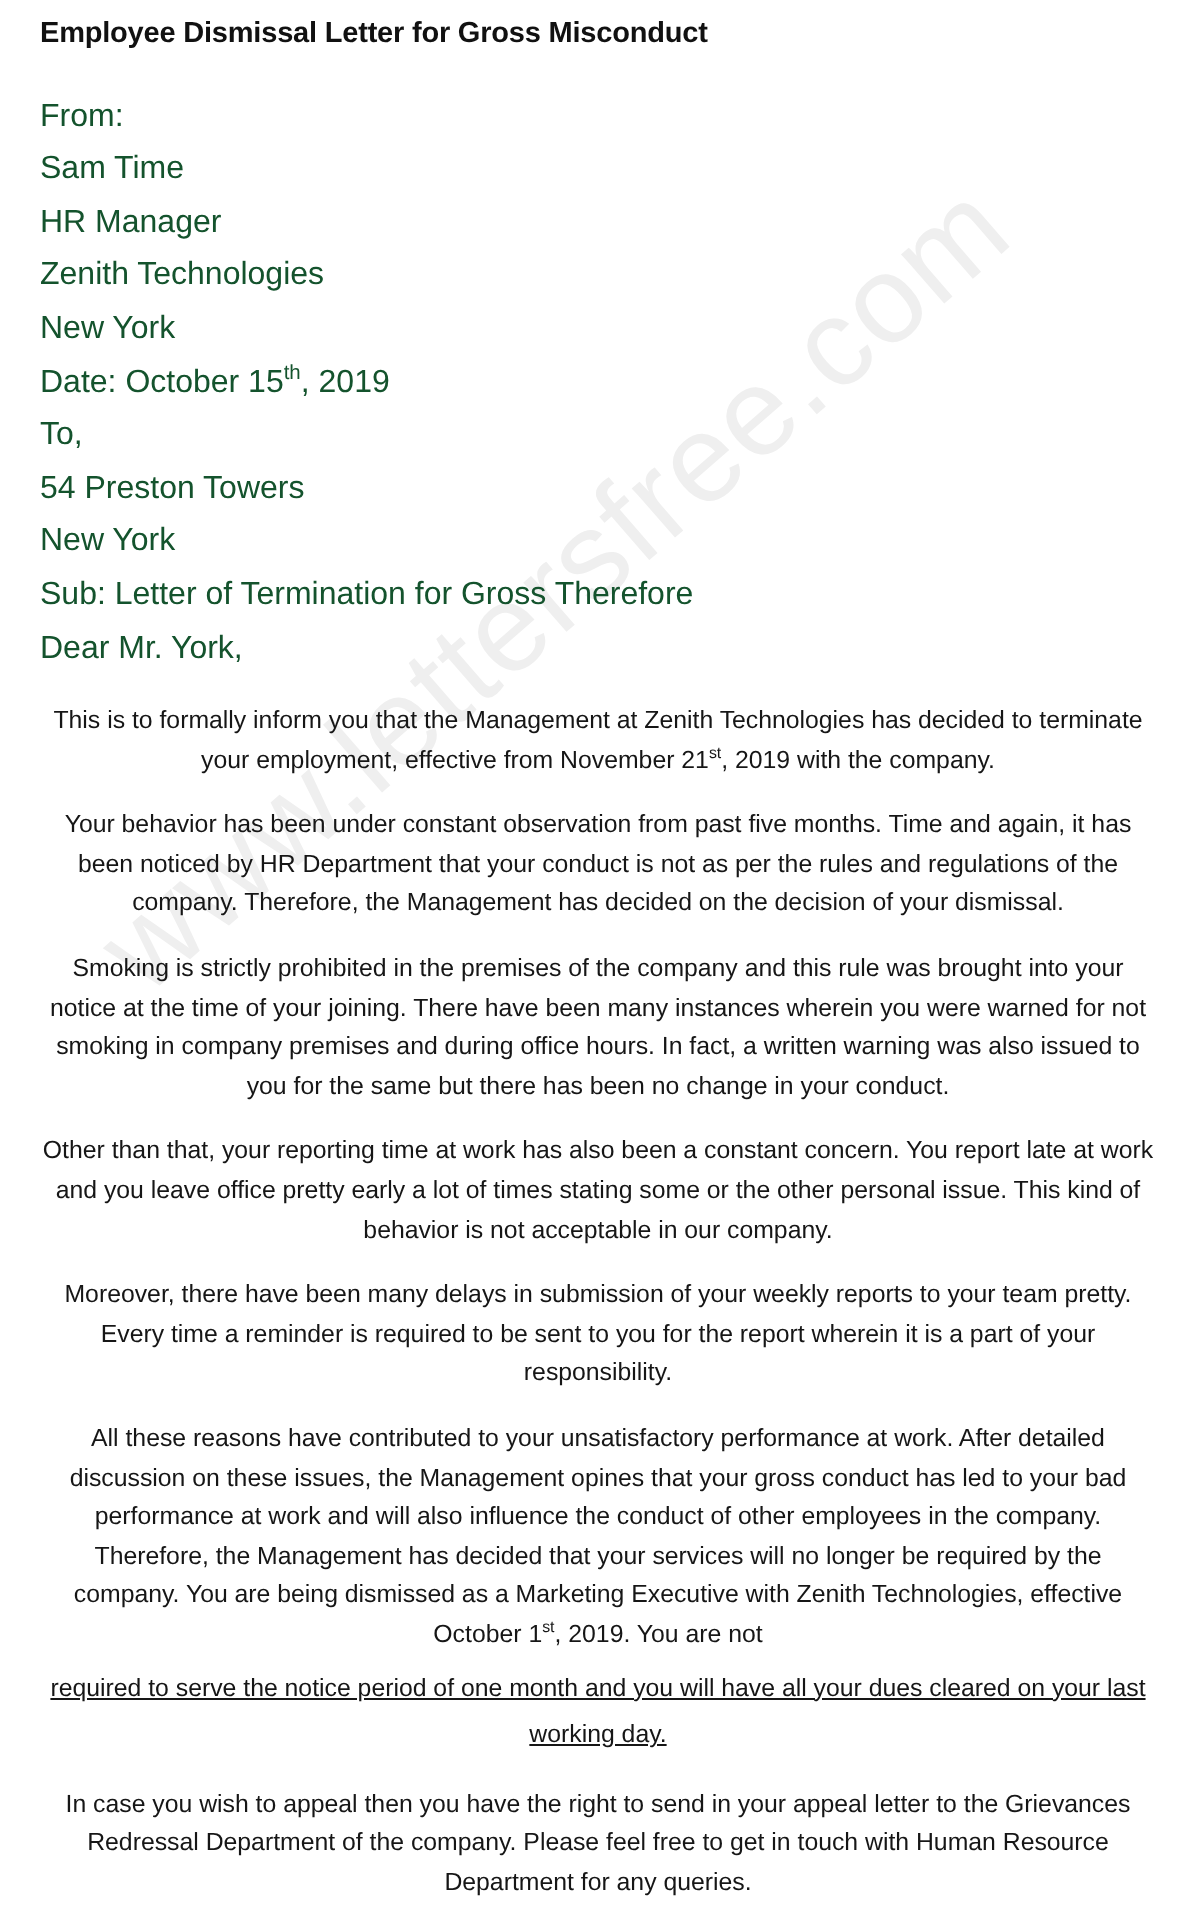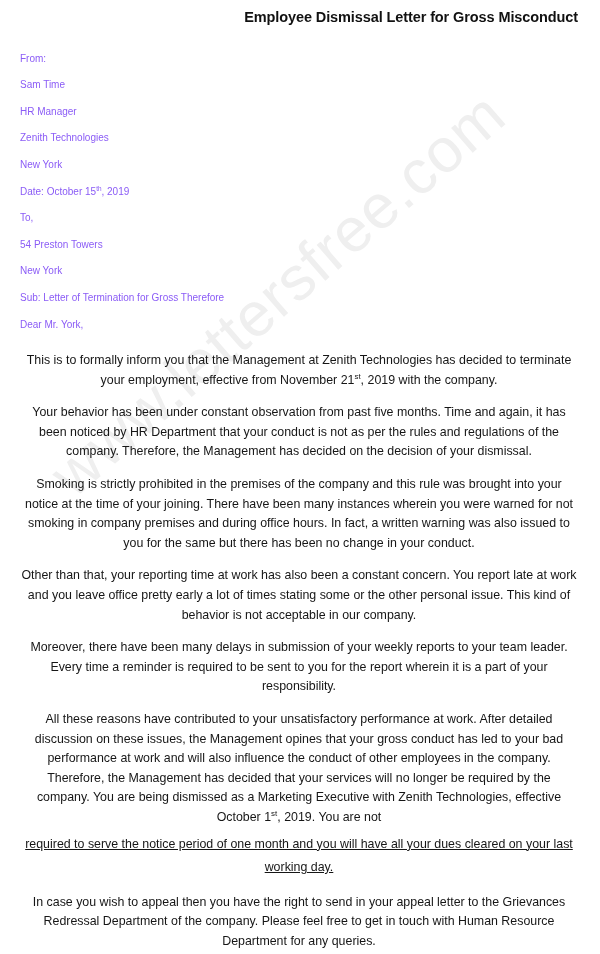--- a/index.html
+++ b/index.html
@@ -44,35 +44,35 @@
   #doc {
     position: relative;
     z-index: 2;
     padding: 0 22px 0 20px;
     box-sizing: border-box;
   }
 
   .doc-title {
     margin: 0;
     padding-top: 8px;
-    text-align: right;
+    text-align: left;
     font-size: 14.5px;
     font-weight: bold;
     line-height: 1.35;
     letter-spacing: -0.1px;
     color: #111111;
   }
 
   .head-block {
     margin-top: 18px;
   }
   .head-line {
-    font-size: 10px;
+    font-size: 16px;
     line-height: 26.6px;
-    color: #8b5cf6;
+    color: #14532d;
     white-space: nowrap;
   }
 
   .body-block {
     margin-top: 13px;
   }
   .para {
     font-size: 12.4px;
     line-height: 19.6px;
     color: #161616;
@@ -121,21 +121,21 @@
     <div class="body-block">
 
       <p class="para"><span>This is to formally inform you that the Management at Zenith Technologies has decided to terminate your employment, effective from November 21</span><sup>st</sup><span>, 2019 with the company.</span></p>
 
       <p class="para">Your behavior has been under constant observation from past five months. Time and again, it has been noticed by HR Department that your conduct is not as per the rules and regulations of the company. Therefore, the Management has decided on the decision of your dismissal.</p>
 
       <p class="para">Smoking is strictly prohibited in the premises of the company and this rule was brought into your notice at the time of your joining. There have been many instances wherein you were warned for not smoking in company premises and during office hours. In fact, a written warning was also issued to you for the same but there has been no change in your conduct.</p>
 
       <p class="para">Other than that, your reporting time at work has also been a constant concern. You report late at work and you leave office pretty early a lot of times stating some or the other personal issue. This kind of behavior is not acceptable in our company.</p>
 
-      <p class="para">Moreover, there have been many delays in submission of your weekly reports to your team leader. Every time a reminder is required to be sent to you for the report wherein it is a part of your responsibility.</p>
+      <p class="para">Moreover, there have been many delays in submission of your weekly reports to your team pretty. Every time a reminder is required to be sent to you for the report wherein it is a part of your responsibility.</p>
 
       <p class="para" style="margin-bottom:5px;"><span>All these reasons have contributed to your unsatisfactory performance at work. After detailed discussion on these issues, the Management opines that your gross conduct has led to your bad performance at work and will also influence the conduct of other employees in the company. Therefore, the Management has decided that your services will no longer be required by the company. You are being dismissed as a Marketing Executive with Zenith Technologies, effective October 1</span><sup>st</sup><span>, 2019. You are not</span></p>
 
       <p class="para loose">required to serve the notice period of one month and you will have all your dues cleared on your last working day.</p>
 
       <p class="para">In case you wish to appeal then you have the right to send in your appeal letter to the Grievances Redressal Department of the company. Please feel free to get in touch with Human Resource Department for any queries.</p>
 
     </div>
 
   </div>

